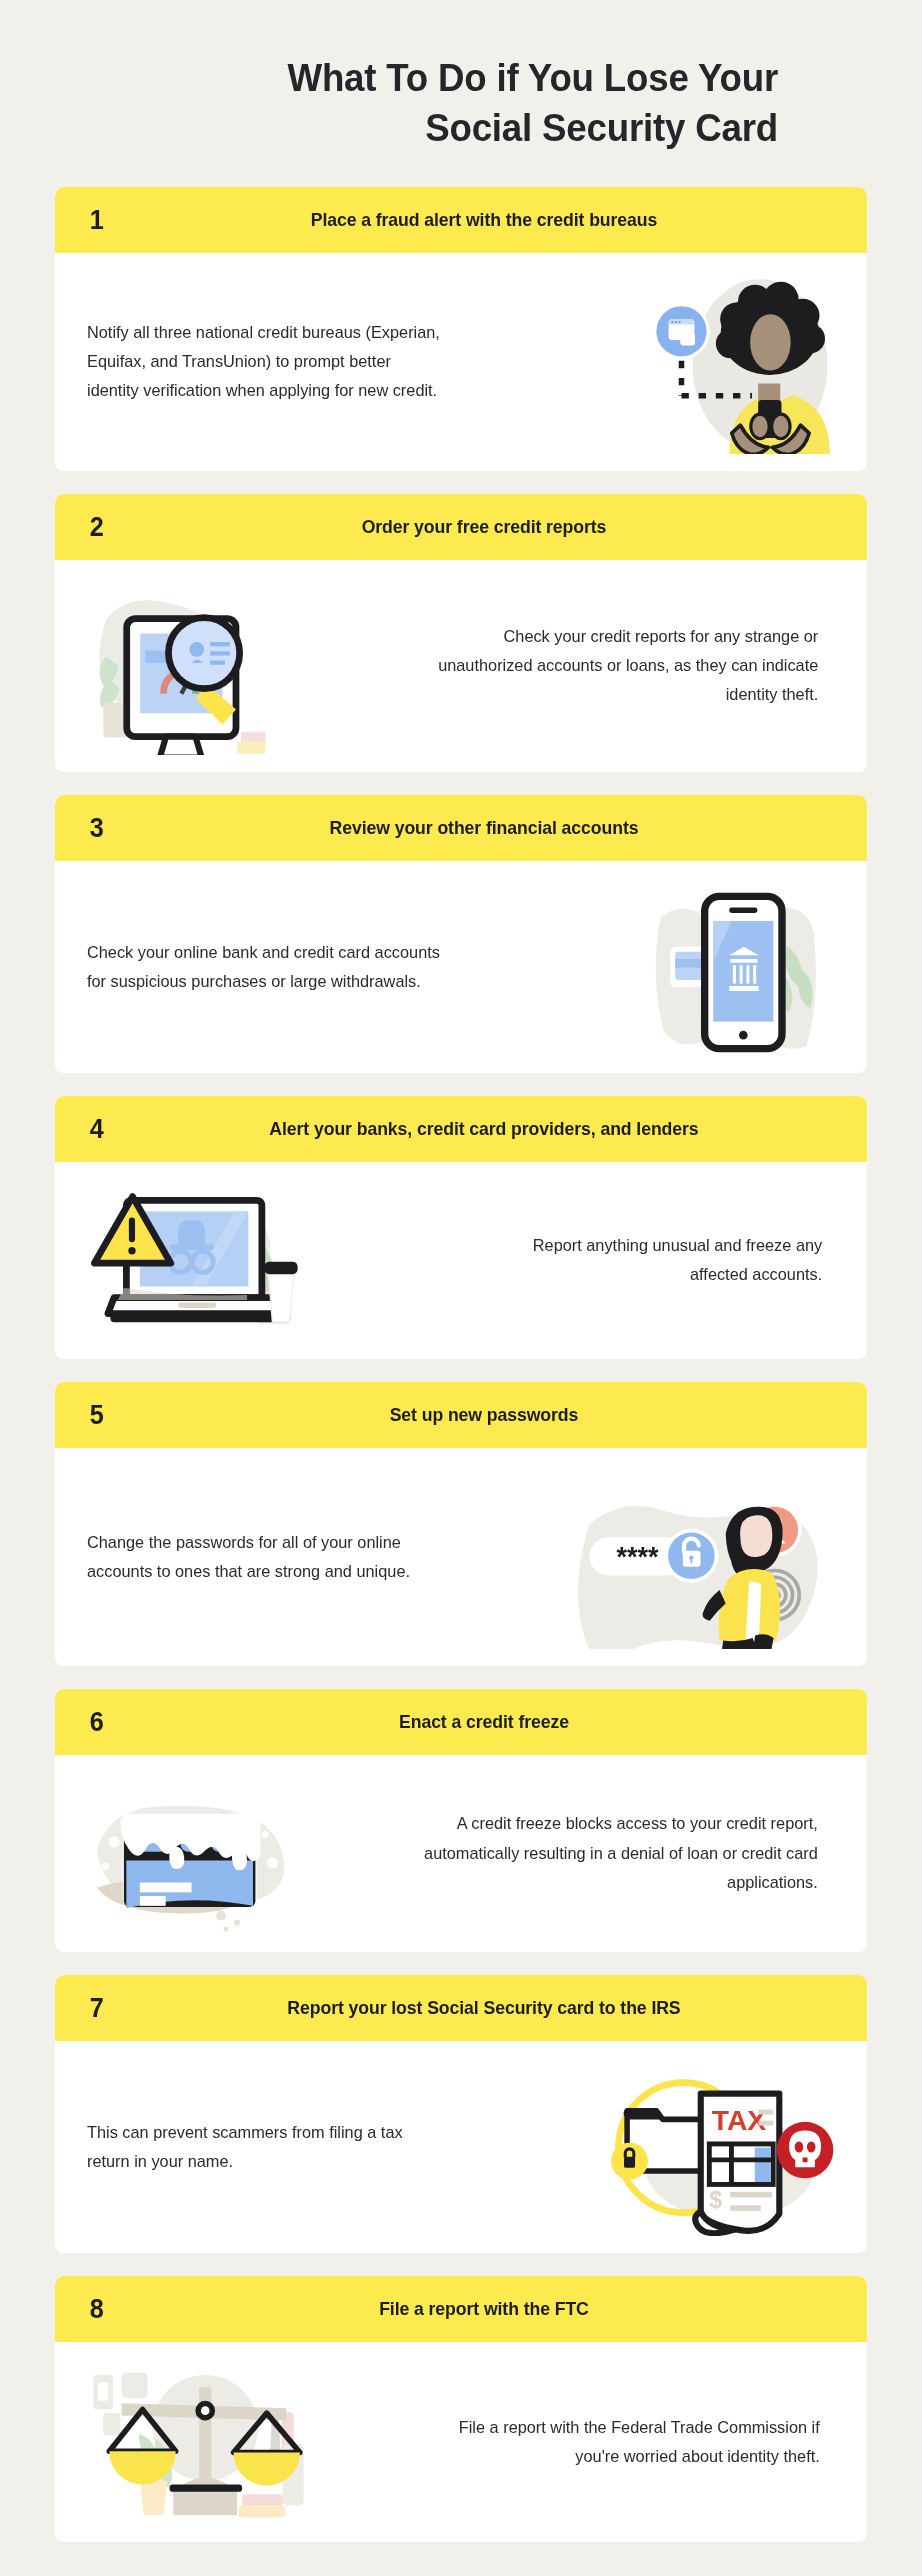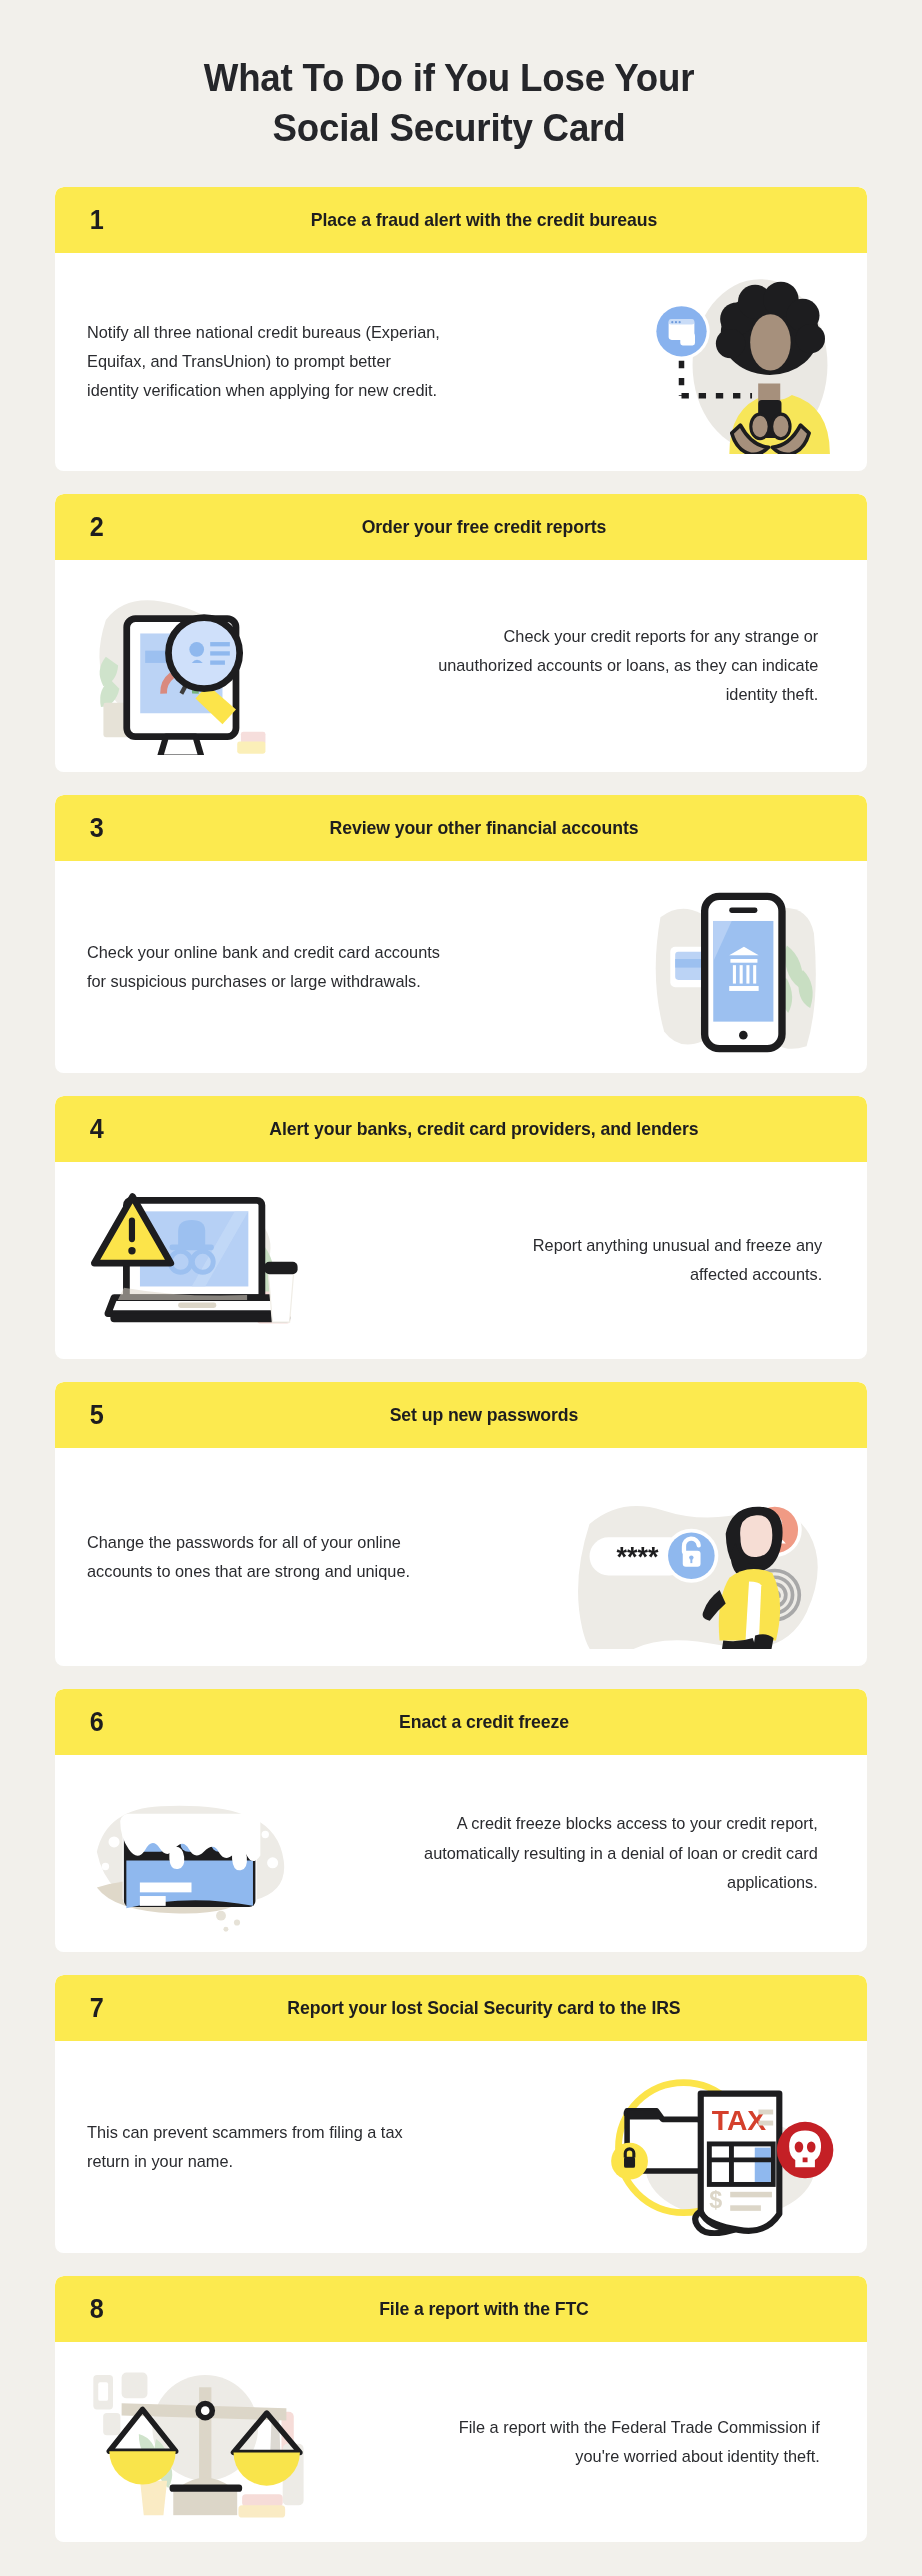--- a/index.html
+++ b/index.html
@@ -16,21 +16,21 @@
     width: 922px;
     min-height: 2576px;
     background: #F2F0EB;
     position: relative;
     padding: 0;
   }
 
   
   .title-wrap {
     padding: 53px 123px 0 99px;
-    text-align: center;
+    text-align: right;
   }
   .main-title {
     font-family: "Liberation Sans Narrow", "Liberation Sans", sans-serif;
     font-size: 39px;
     line-height: 1.28;
     font-weight: 700;
     color: #25262A;
     letter-spacing: -0.2px;
     transform: scaleX(0.94);
   }

